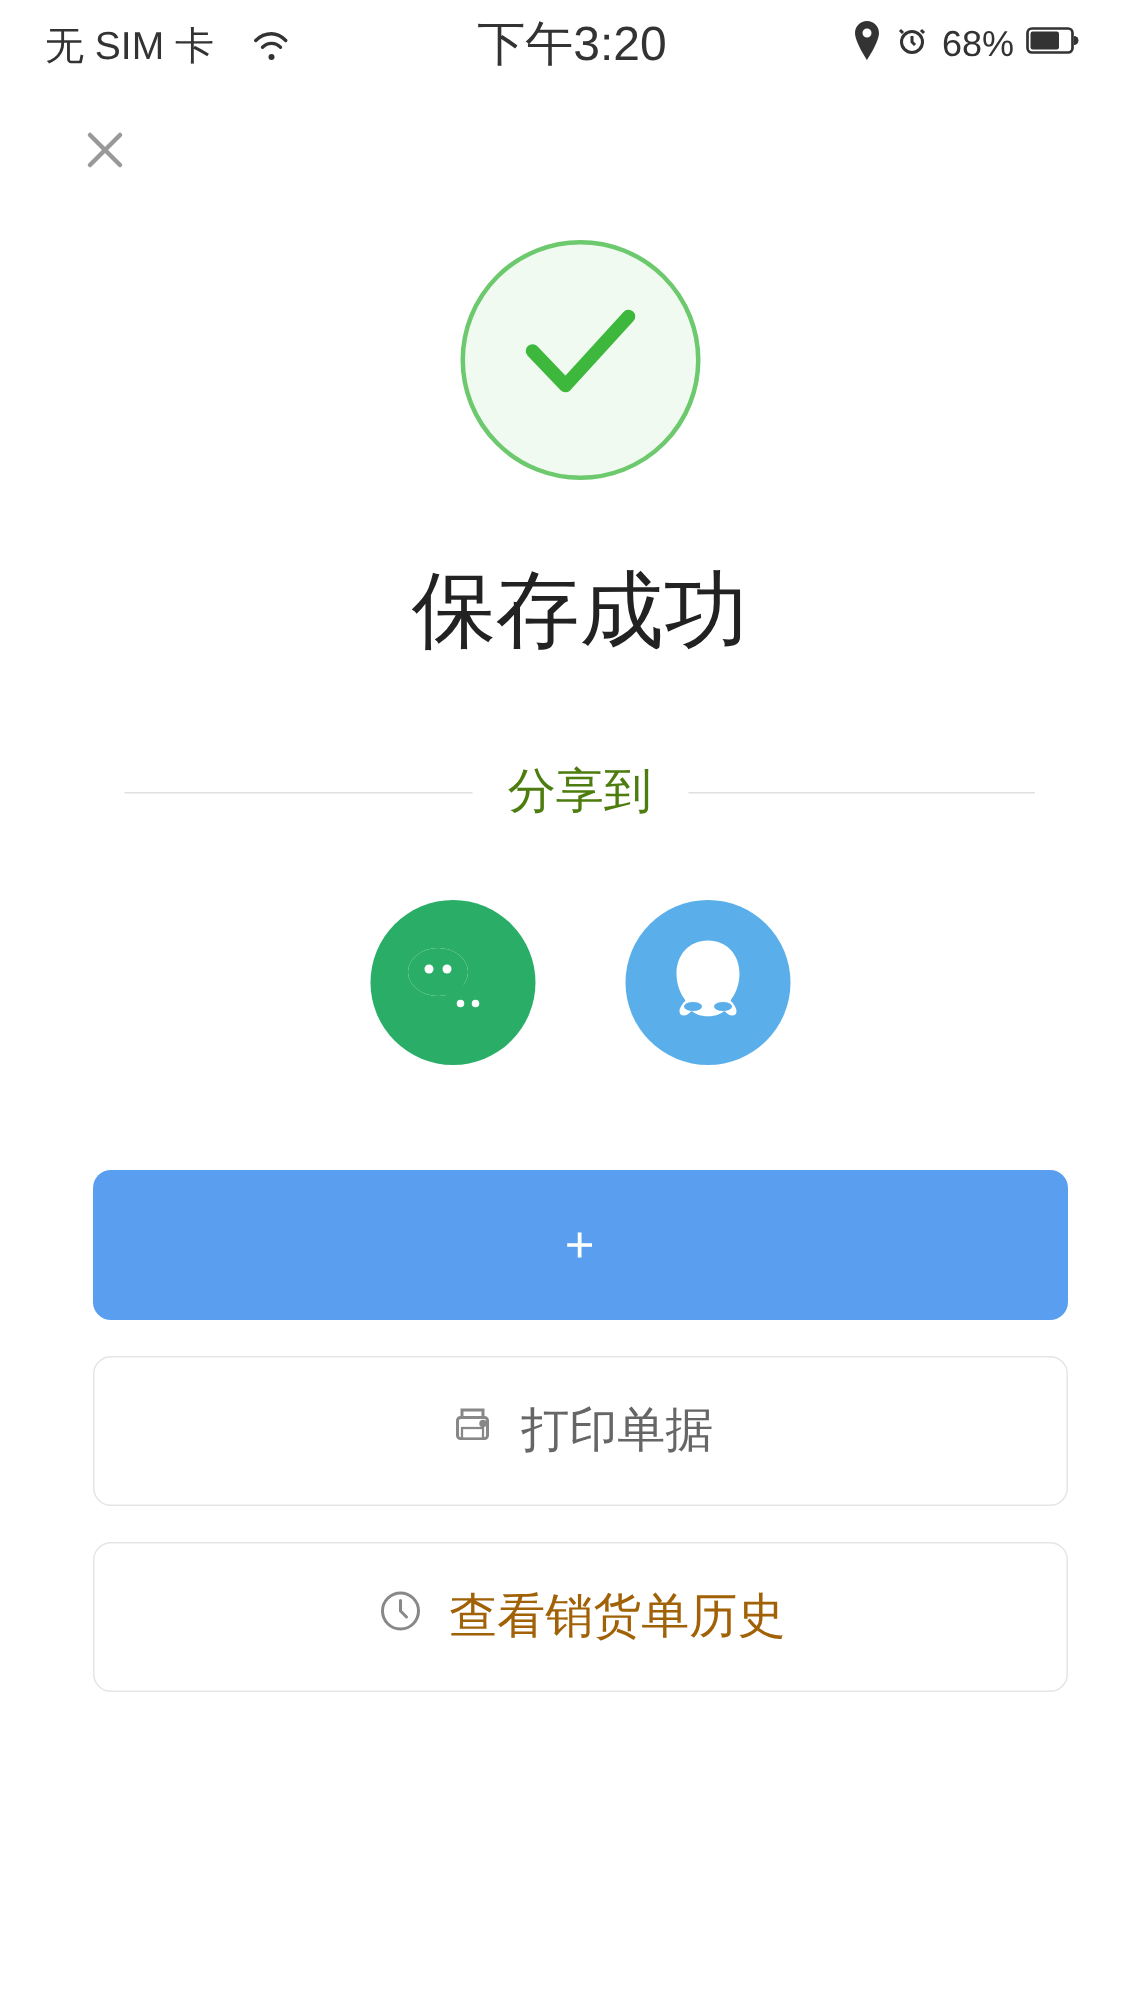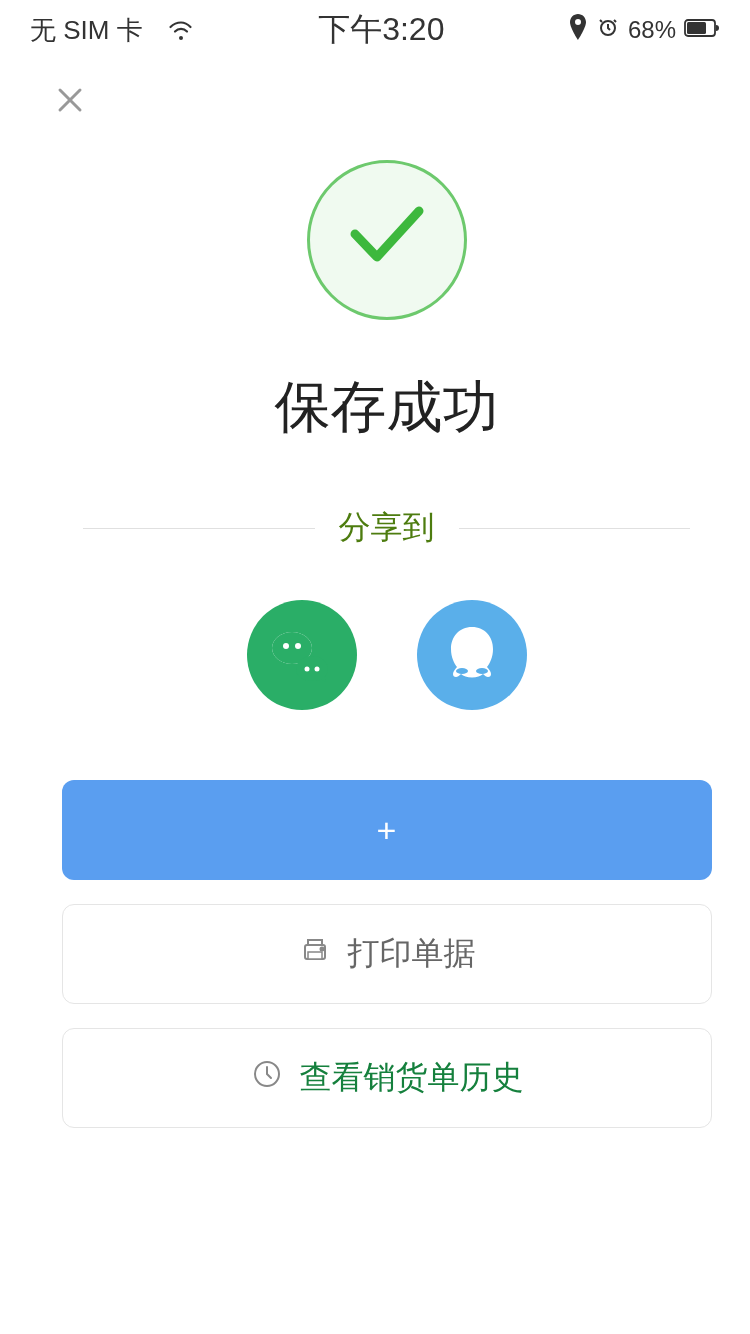--- a/index.html
+++ b/index.html
@@ -284,17 +284,17 @@
       <span style="color:#666;font-size:32px;">打印单据</span>
     </button>
 
     <button class="action-btn btn-secondary">
       <span>
         <svg width="34" height="34" viewBox="0 0 34 34" fill="none" stroke="#888" stroke-width="2">
           <circle cx="17" cy="17" r="12"></circle>
           <path d="M17 10v7l4 4" stroke-linecap="round"></path>
         </svg>
       </span>
-      <span style="color:#15803d;font-size:32px;">查看销货单历史</span>
+      <span style="color:#a16207;font-size:32px;">查看销货单历史</span>
     </button>
 
   </div>
 </div>
 
 </body></html>

